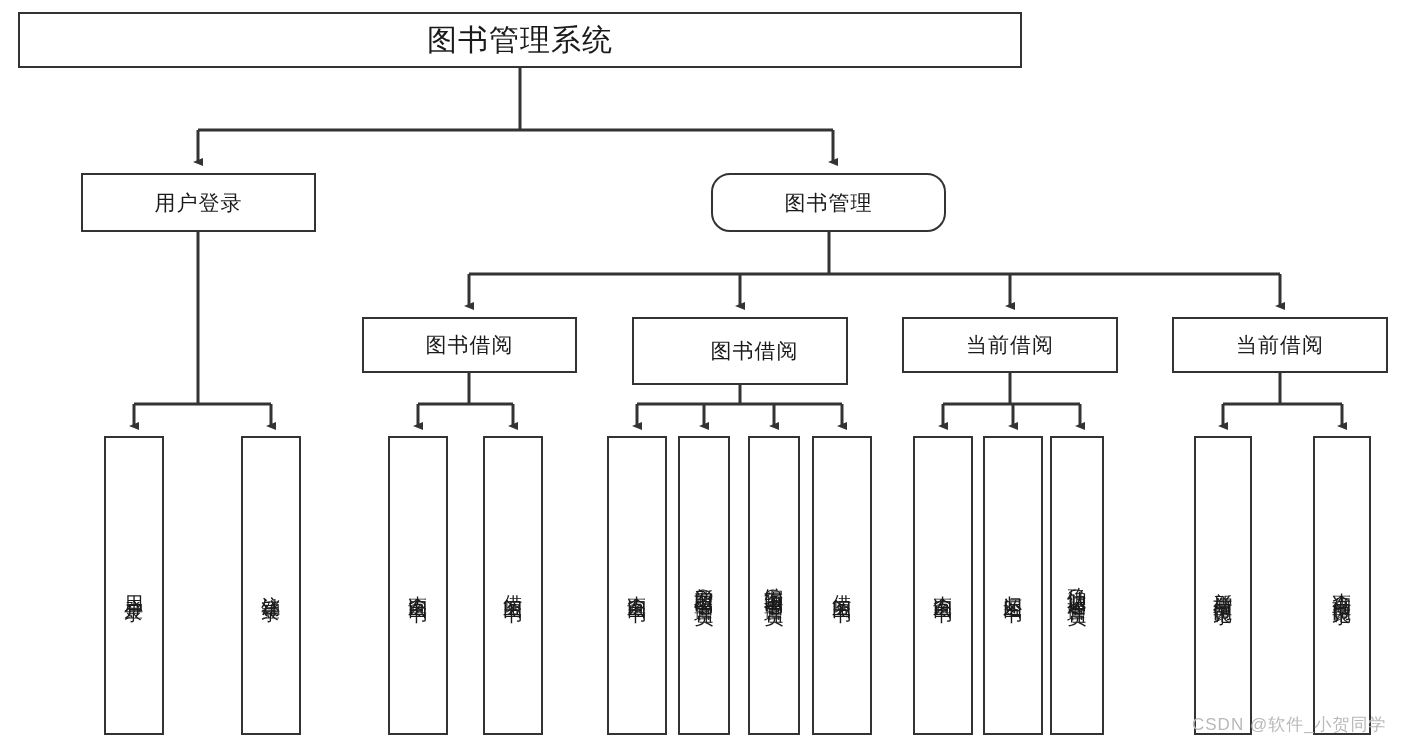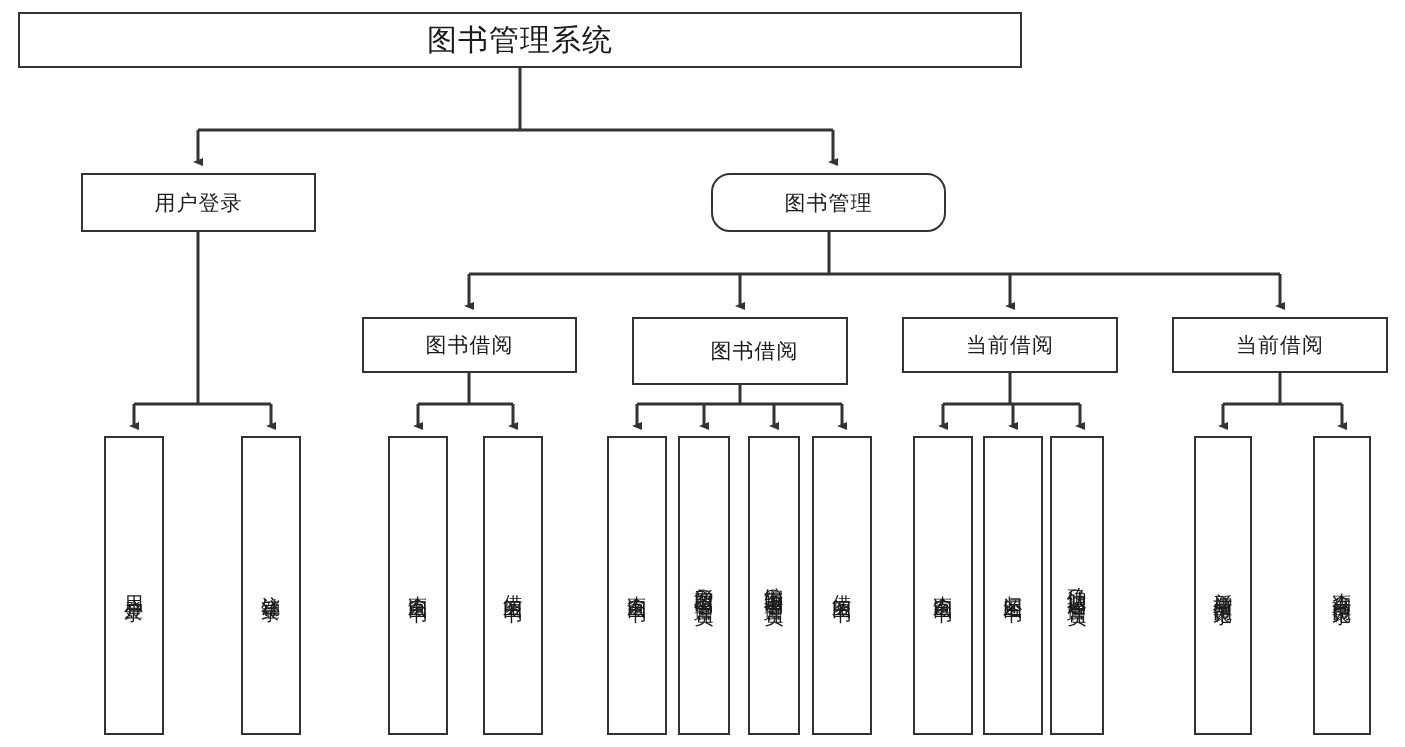--- a/index.html
+++ b/index.html
@@ -186,14 +186,15 @@
     <span class="vlabel">确认归还（管理员）</span>
   </div>
 
   <div class="node vert" style="left:1194px; top:436px; width:58px; height:299px;">
     <span class="vlabel">新增借阅记录</span>
   </div>
   <div class="node vert" style="left:1313px; top:436px; width:58px; height:299px;">
     <span class="vlabel">查询借阅记录</span>
   </div>
 
+  <div class="watermark">CSDN @软件_小贺同学</div>
 
 </div>
 
 </body></html>

